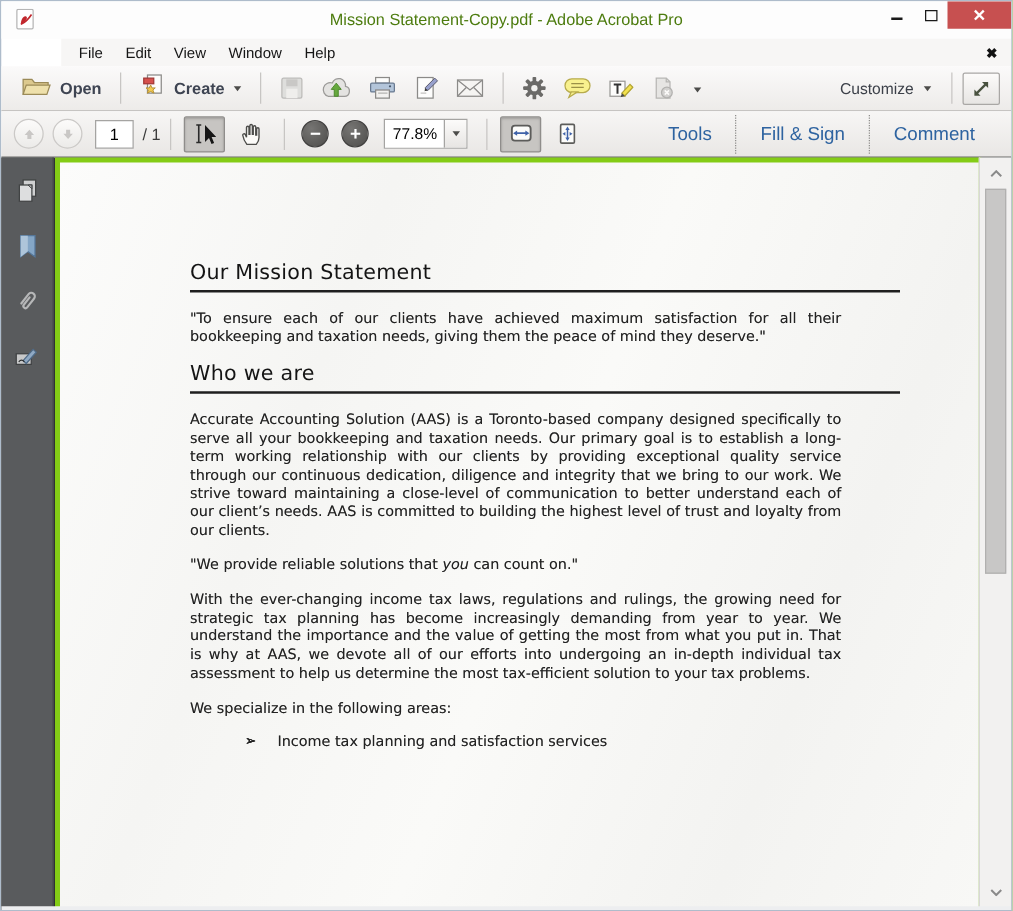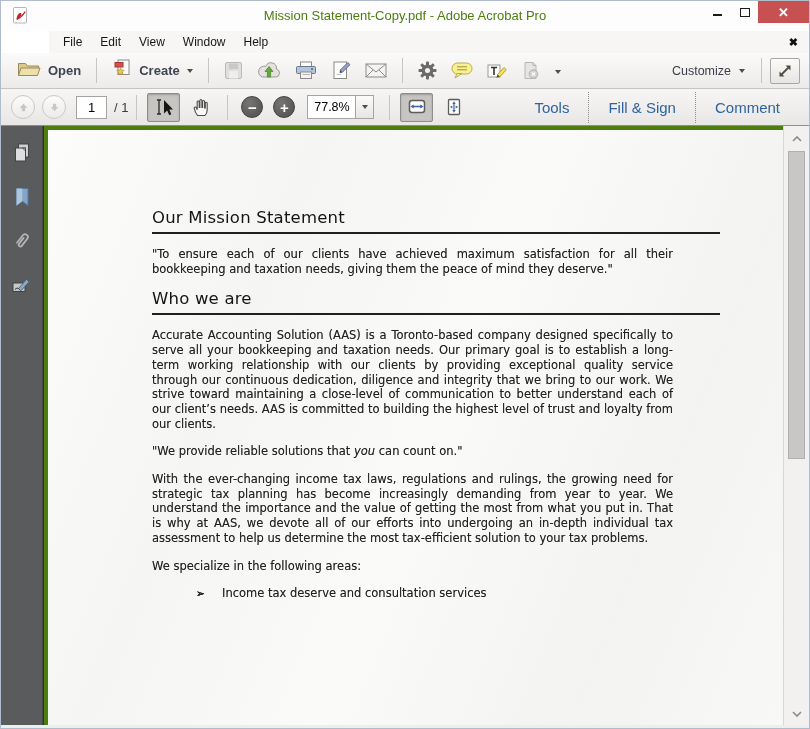--- a/index.html
+++ b/index.html
@@ -69,21 +69,21 @@
   .rtab { font-size:15px; font-weight:normal; color:#2e63a0; padding:0 19px;text-align:right; }
   .dot-sep { width:0; height:31px; border-left:1px dotted #8f8e8c; }
 
   
   .docarea { position:absolute; top:125px; left:0; right:0; bottom:0; background:#303234; }
   .nav-sidebar { position:absolute; left:0; top:0; bottom:0; width:42px; background:#595b5d;
                  border-right:1px solid #46484a; display:flex; flex-direction:column; align-items:center;
                  padding-top:13px; gap:17px; }
   .side-btn { width:30px; height:27px; display:flex; align-items:center; justify-content:center; }
 
-  .canvas { position:absolute; left:43px; top:0; bottom:0; width:741px; background:#4d7c0f; }
+  .canvas { position:absolute; left:43px; top:0; bottom:0; width:741px; background:#84cc16; }
   .page { position:absolute; left:4px; top:4px; right:2px; bottom:0; overflow:hidden;
           background:linear-gradient(112deg,#fcfcfb 0%,#f5f5f3 28%,#fafaf8 52%,#f3f3f1 78%,#f8f8f6 100%); }
   .doc-content { margin:78px 0 0 104px; width:568px; font-family:"DejaVu Sans",sans-serif; color:#222; }
   .doc-heading { font-size:16.5px; color:#141414; letter-spacing:.2px; padding-bottom:5px;
                  border-bottom:2px solid #1f1f1f; margin-bottom:13px; }
   .doc-para { font-size:11.5px; line-height:14.7px; text-align:justify; width:521px; margin-bottom:13px;
               text-shadow:0 0 .4px rgba(35,35,35,.45); }
   .doc-quote { text-align:left; }
   .doc-quote em { font-style:italic; }
   .doc-subheading { font-size:12px; font-weight:bold; color:#141414; margin-bottom:12px;
@@ -374,21 +374,21 @@
           <p class="doc-para">We specialize in the following areas:</p>
           <div class="doc-list">
             <div class="doc-li">
               <span class="doc-li-marker">➢</span>
             </div>
             <div class="doc-li">
               <span class="doc-li-marker">➢</span>
             </div>
             <div class="doc-li">
               <span class="doc-li-marker">➢</span>
-              <span class="doc-li-text">Income tax deserve and consultation services</span>
+              <span class="doc-li-text">Income tax planning and satisfaction services</span>
             </div>
           </div>
         </div>
     </div>
   </div>
 
   <div class="vscrollbar">
     <div class="scroll-up">
       <svg width="10" height="6" viewBox="0 0 10 6">
           <path d="M1 5 L5 1 L9 5" stroke="#8a8a8a" stroke-width="1.6" fill="none"></path>

